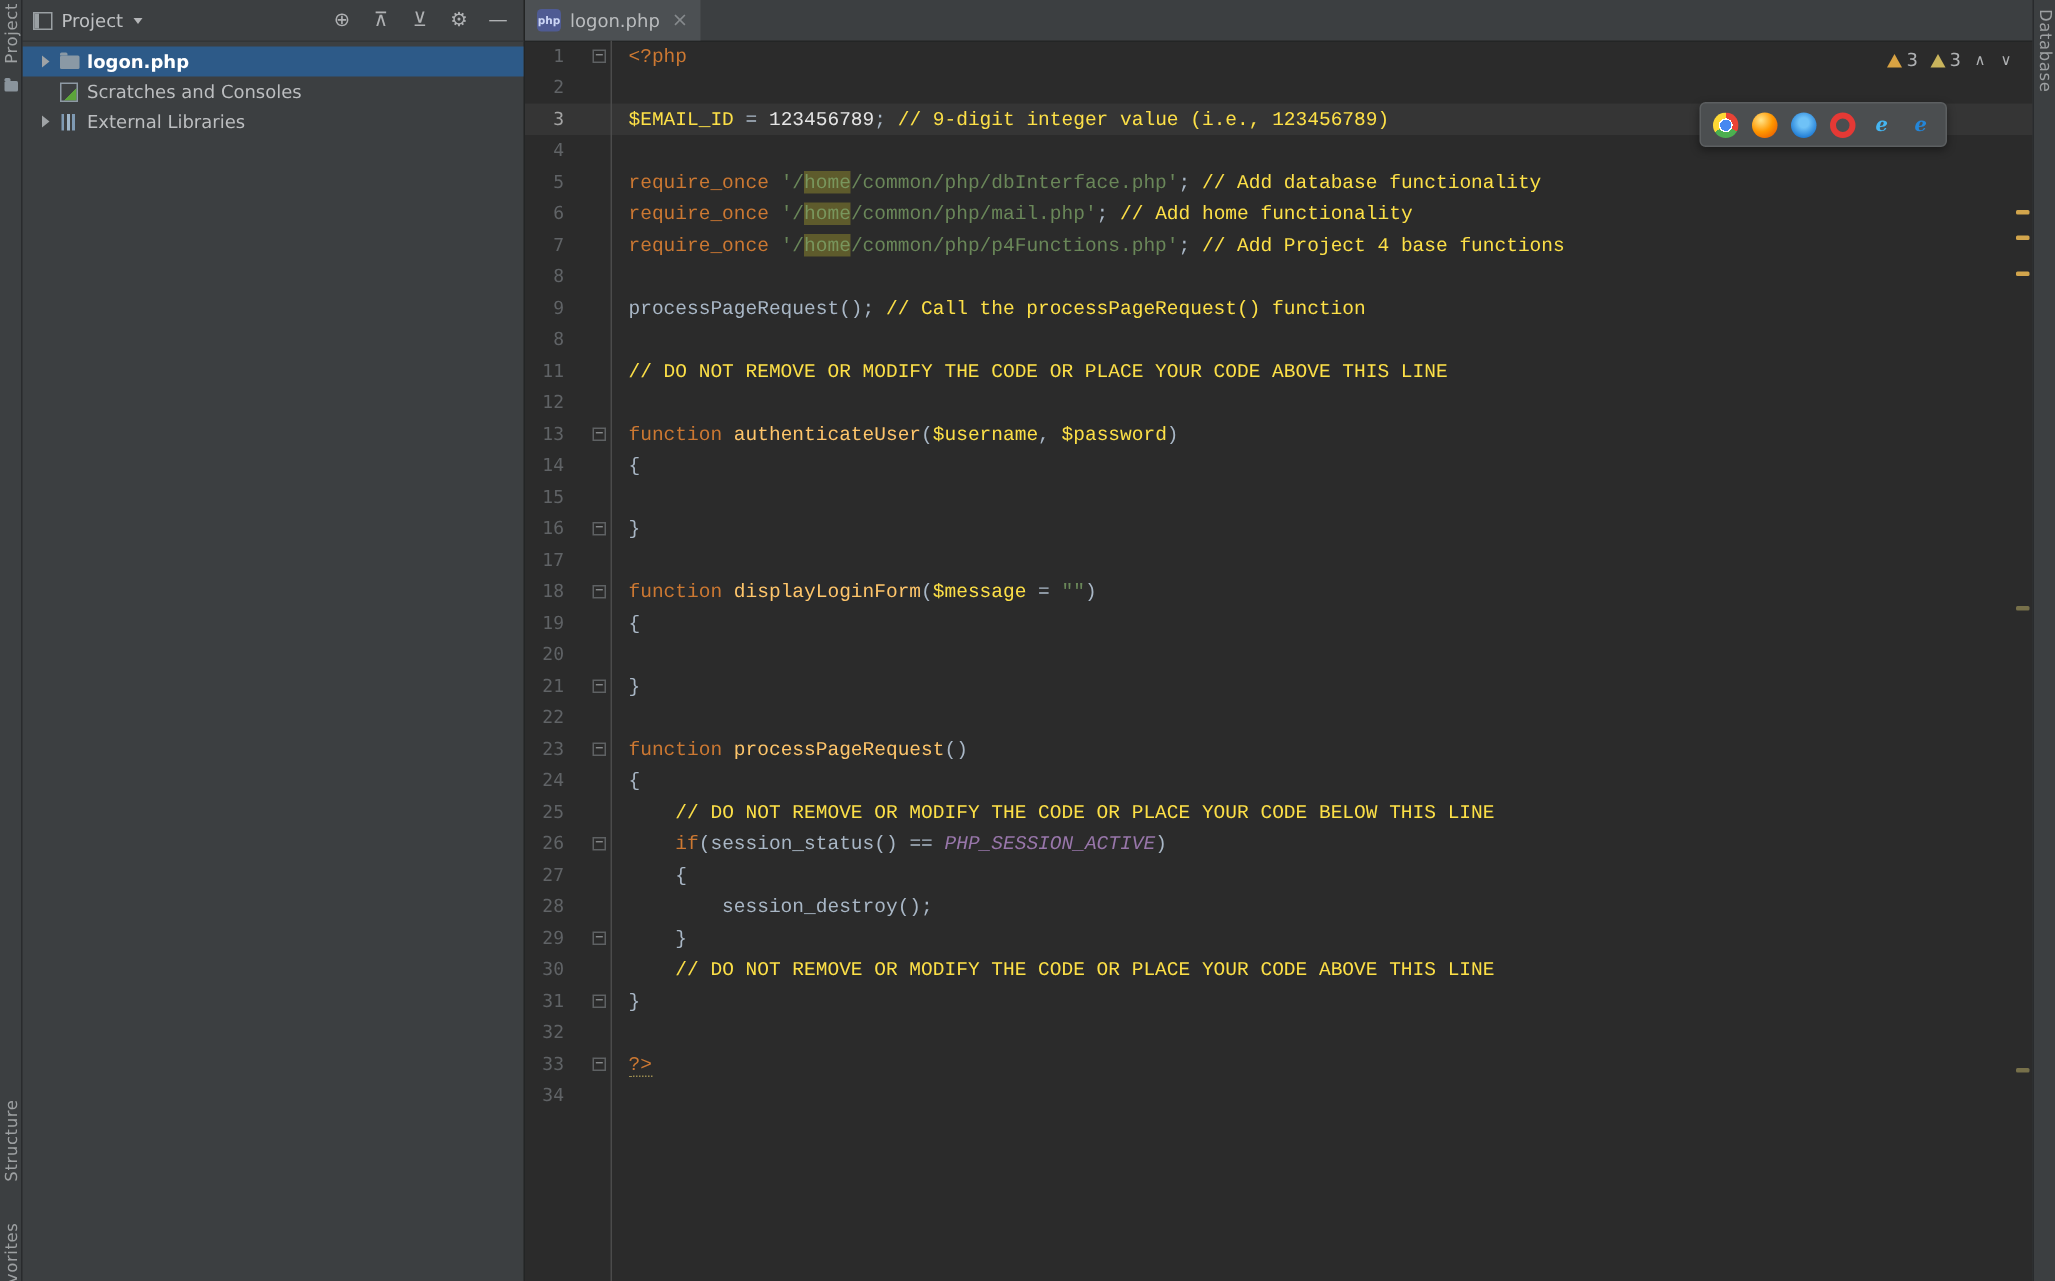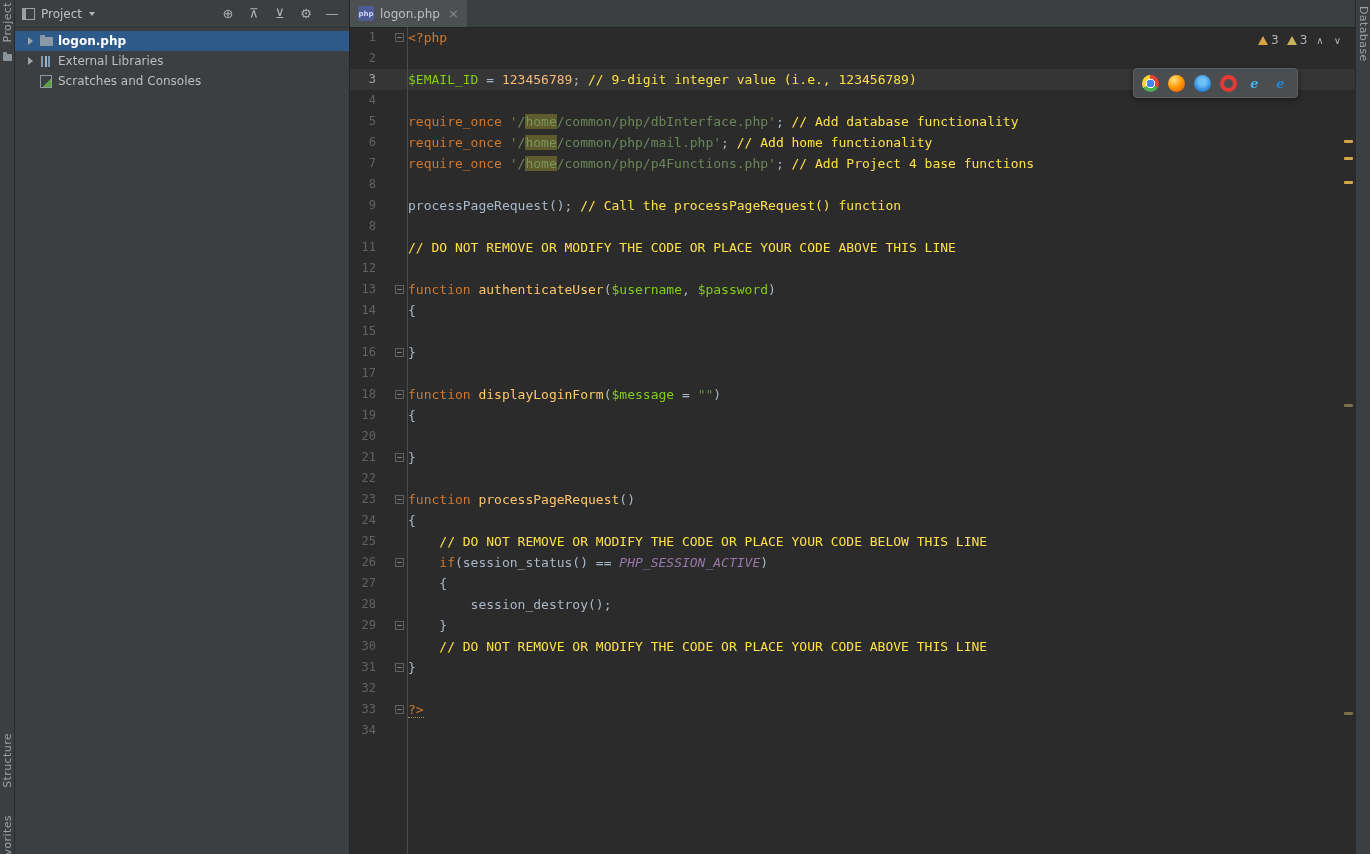--- a/index.html
+++ b/index.html
@@ -49,25 +49,25 @@
 
   .code-wrap{position:absolute;top:27px;left:0;right:0;bottom:0;font-family:"DejaVu Sans Mono","Liberation Mono",monospace;font-size:13px;line-height:21px;z-index:1;}
   .code-wrap::before{content:"";position:absolute;left:57px;top:0;bottom:0;width:1px;background:#4b4b4b;z-index:2;}
   .cline{display:flex;height:21px;}
   .cline.caret{background:#353535;}
   .gutter{flex:0 0 57px;display:flex;align-items:center;}
   .gnum{width:26px;text-align:right;color:#606366;font-size:12px;}
   .cline.caret .gnum{color:#a4a4a4;}
   .gfold{flex:1;display:flex;justify-content:flex-end;padding-right:3px;}
   .foldbox{width:9px;height:9px;border:1px solid #5e6163;color:#9a9d9f;font-size:9px;line-height:7px;text-align:center;box-sizing:border-box;background:transparent;}
-  .codetext{white-space:pre;padding-left:1px;}
+  .codetext{white-space:pre;padding-left:12px;font-family:Liberation Mono, monospace;}
   .sg-p{color:#a9b7c6;}
   .sg-k{color:#cc7832;}
-  .sg-v{color:#84cc16;}
-  .sg-n{color:#fdba74;text-align:center;}
+  .sg-v{color:#fde047;}
+  .sg-n{color:#e5e5e5;text-align:center;}
   .sg-s{color:#6a8759;}
   .sg-h{color:#79965d;background:#5e5b2c;}
   .sg-c{color:#fde047;}
   .sg-f{color:#ffc66b;margin-top:16px;}
   .sg-o{color:#9876aa;font-style:italic;}
   .sg-t{color:#cc7832;}
   .sg-w{color:#cc7832;border-bottom:1px dotted #9a8b50;}
 
   
   .inspection{position:absolute;top:33px;right:14px;display:flex;align-items:center;gap:8px;color:#afb1b3;font-size:12px;z-index:4;}
@@ -121,34 +121,34 @@
         <div class="tree-row selected bold">
           <span class="chev-box">
             <span class="chev"></span>
           </span>
           <span class="ticon">
             <span class="ic-folder"></span>
           </span>
           <span class="tlabel">logon.php</span>
         </div>
         <div class="tree-row">
+          <span class="chev-box"></span>
+          <span class="ticon">
+            <span class="ic-scratch"></span>
+          </span>
+          <span class="tlabel">Scratches and Consoles</span>
+        </div>
+        <div class="tree-row">
           <span class="chev-box">
             <span class="chev"></span>
           </span>
           <span class="ticon">
             <span class="ic-library"></span>
           </span>
           <span class="tlabel">External Libraries</span>
-        </div>
-        <div class="tree-row">
-          <span class="chev-box"></span>
-          <span class="ticon">
-            <span class="ic-scratch"></span>
-          </span>
-          <span class="tlabel">Scratches and Consoles</span>
         </div>
       </div>
   </div>
 
   <div class="editor">
     <div class="tabbar">
       <div class="tab">
         <span class="php-icon">php</span>
         <span>logon.php</span>
         <span class="tab-close">×</span>

